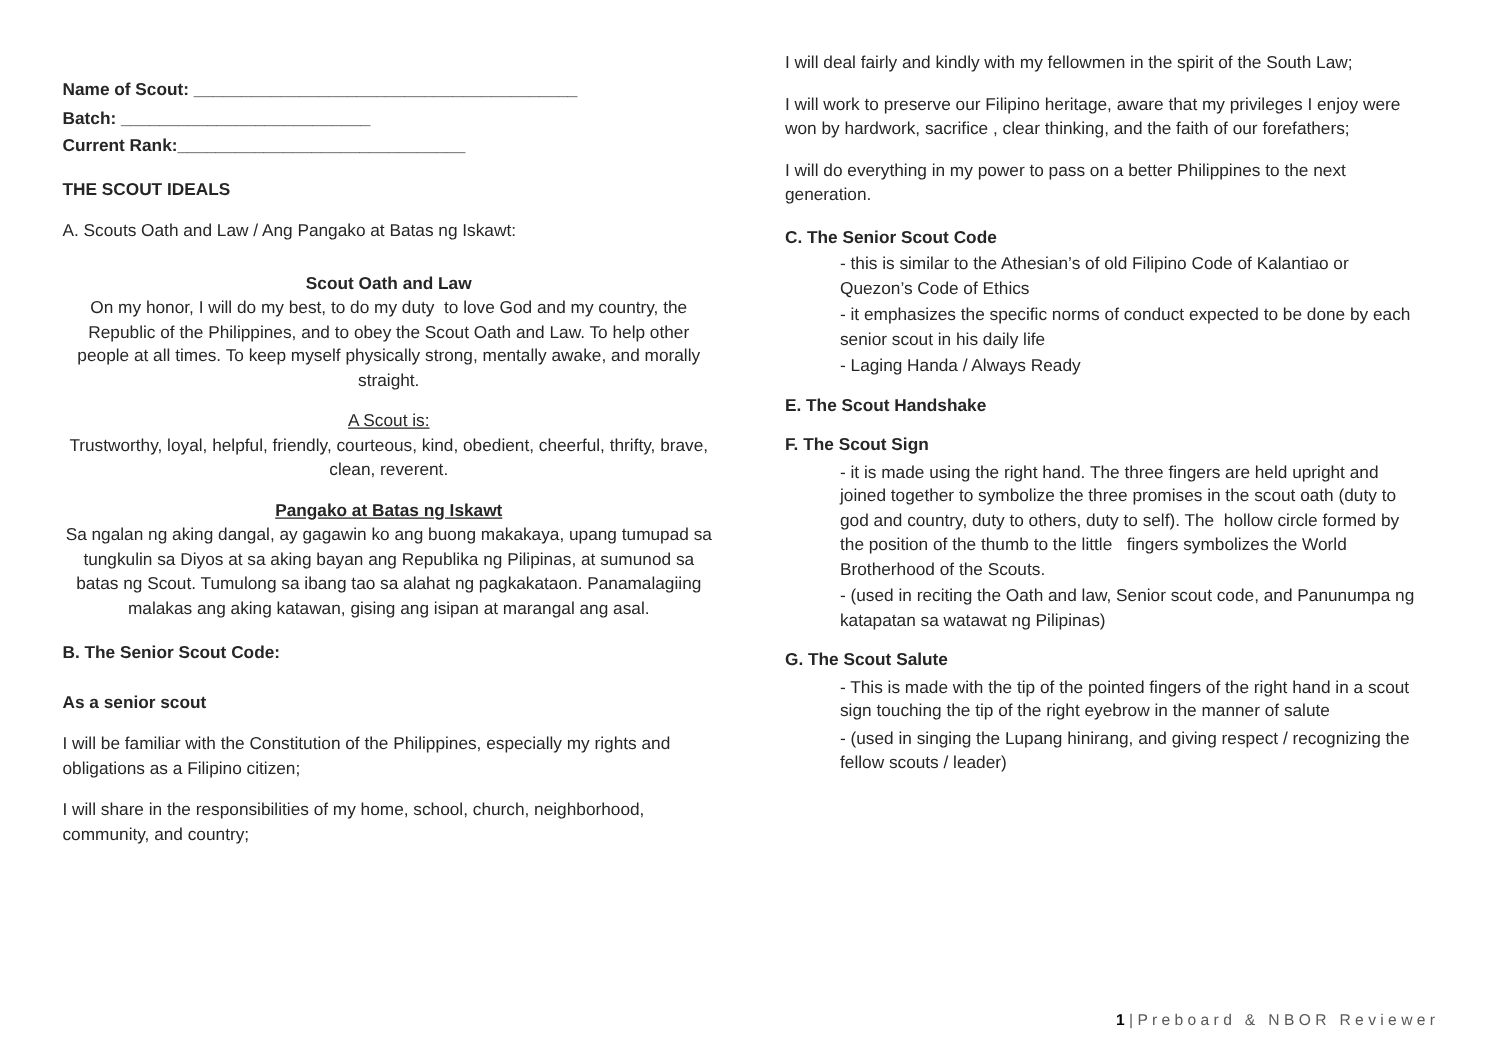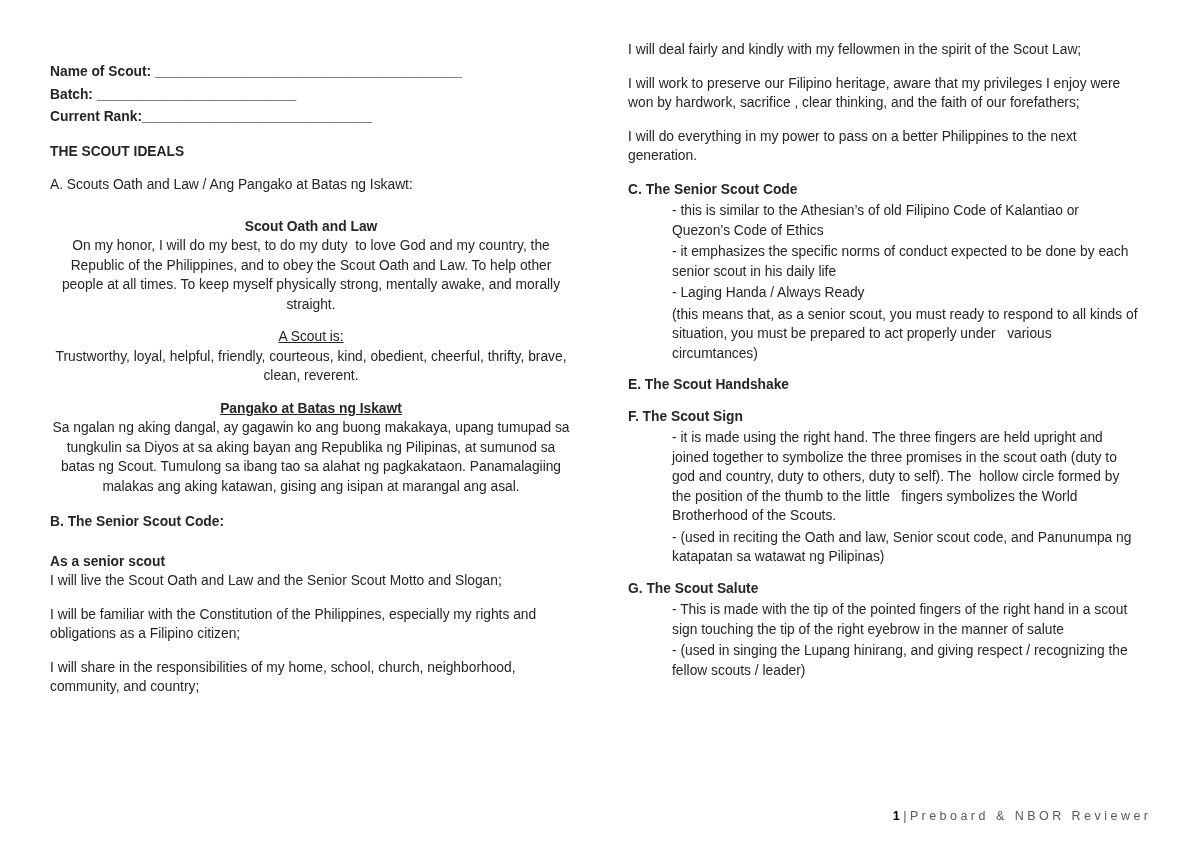--- a/index.html
+++ b/index.html
@@ -66,36 +66,34 @@
     <p class="center block-gap">A Scout is:</p>
     <p class="center">Trustworthy, loyal, helpful, friendly, courteous, kind, obedient, cheerful, thrifty, brave, clean, reverent.</p>
 
     <p class="center bold block-gap">Pangako at Batas ng Iskawt</p>
     <p class="center">Sa ngalan ng aking dangal, ay gagawin ko ang buong makakaya, upang tumupad sa tungkulin sa Diyos at sa aking bayan ang Republika ng Pilipinas, at sumunod sa batas ng Scout. Tumulong sa ibang tao sa alahat ng pagkakataon. Panamalagiing malakas ang aking katawan, gising ang isipan at marangal ang asal.</p>
 
 
     <p class="bold b-heading">B. The Senior Scout Code:</p>
 
     <p class="bold b-sub">As a senior scout</p>
-    <p>I will live the Scout Oath and Law and the Senior Scout Motto and Slogan;</p>
     <p class="para-gap">I will be familiar with the Constitution of the Philippines, especially my rights and obligations as a Filipino citizen;</p>
     <p class="para-gap">I will share in the responsibilities of my home, school, church, neighborhood, community, and country;</p>
   </div>
 
   <div class="col col-right">
-    <p class="para">I will deal fairly and kindly with my fellowmen in the spirit of the Scout Law;</p>
+    <p class="para">I will deal fairly and kindly with my fellowmen in the spirit of the South Law;</p>
     <p class="para">I will work to preserve our Filipino heritage, aware that my privileges I enjoy were won by hardwork, sacrifice , clear thinking, and the faith of our forefathers;</p>
     <p class="para">I will do everything in my power to pass on a better Philippines to the next generation.</p>
 
     <p class="sec-head">C. The Senior Scout Code</p>
     <p class="sec-item">- this is similar to the Athesian’s of old Filipino Code of Kalantiao or Quezon’s Code of Ethics</p>
     <p class="sec-item">- it emphasizes the specific norms of conduct expected to be done by each senior scout in his daily life</p>
 
     <p class="sec-item">- Laging Handa / Always Ready</p>
-    <p class="sec-item pre">(this means that, as a senior scout, you must ready to respond to all kinds of situation, you must be prepared to act properly under   various circumtances)</p>
 
     <p class="sec-head">E. The Scout Handshake</p>
 
     <p class="sec-head">F. The Scout Sign</p>
     <p class="sec-item pre">- it is made using the right hand. The three fingers are held upright and joined together to symbolize the three promises in the scout oath (duty to god and country, duty to others, duty to self). The  hollow circle formed by the position of the thumb to the little   fingers symbolizes the World Brotherhood of the Scouts.</p>
     <p class="sec-item">- (used in reciting the Oath and law, Senior scout code, and Panunumpa ng katapatan sa watawat ng Pilipinas)</p>
 
     <p class="sec-head">G. The Scout Salute</p>
     <p class="sec-item">- This is made with the tip of the pointed fingers of the right hand in a scout sign touching the tip of the right eyebrow in the manner of salute</p>
     <p class="sec-item">- (used in singing the Lupang hinirang, and giving respect / recognizing the fellow scouts / leader)</p>

